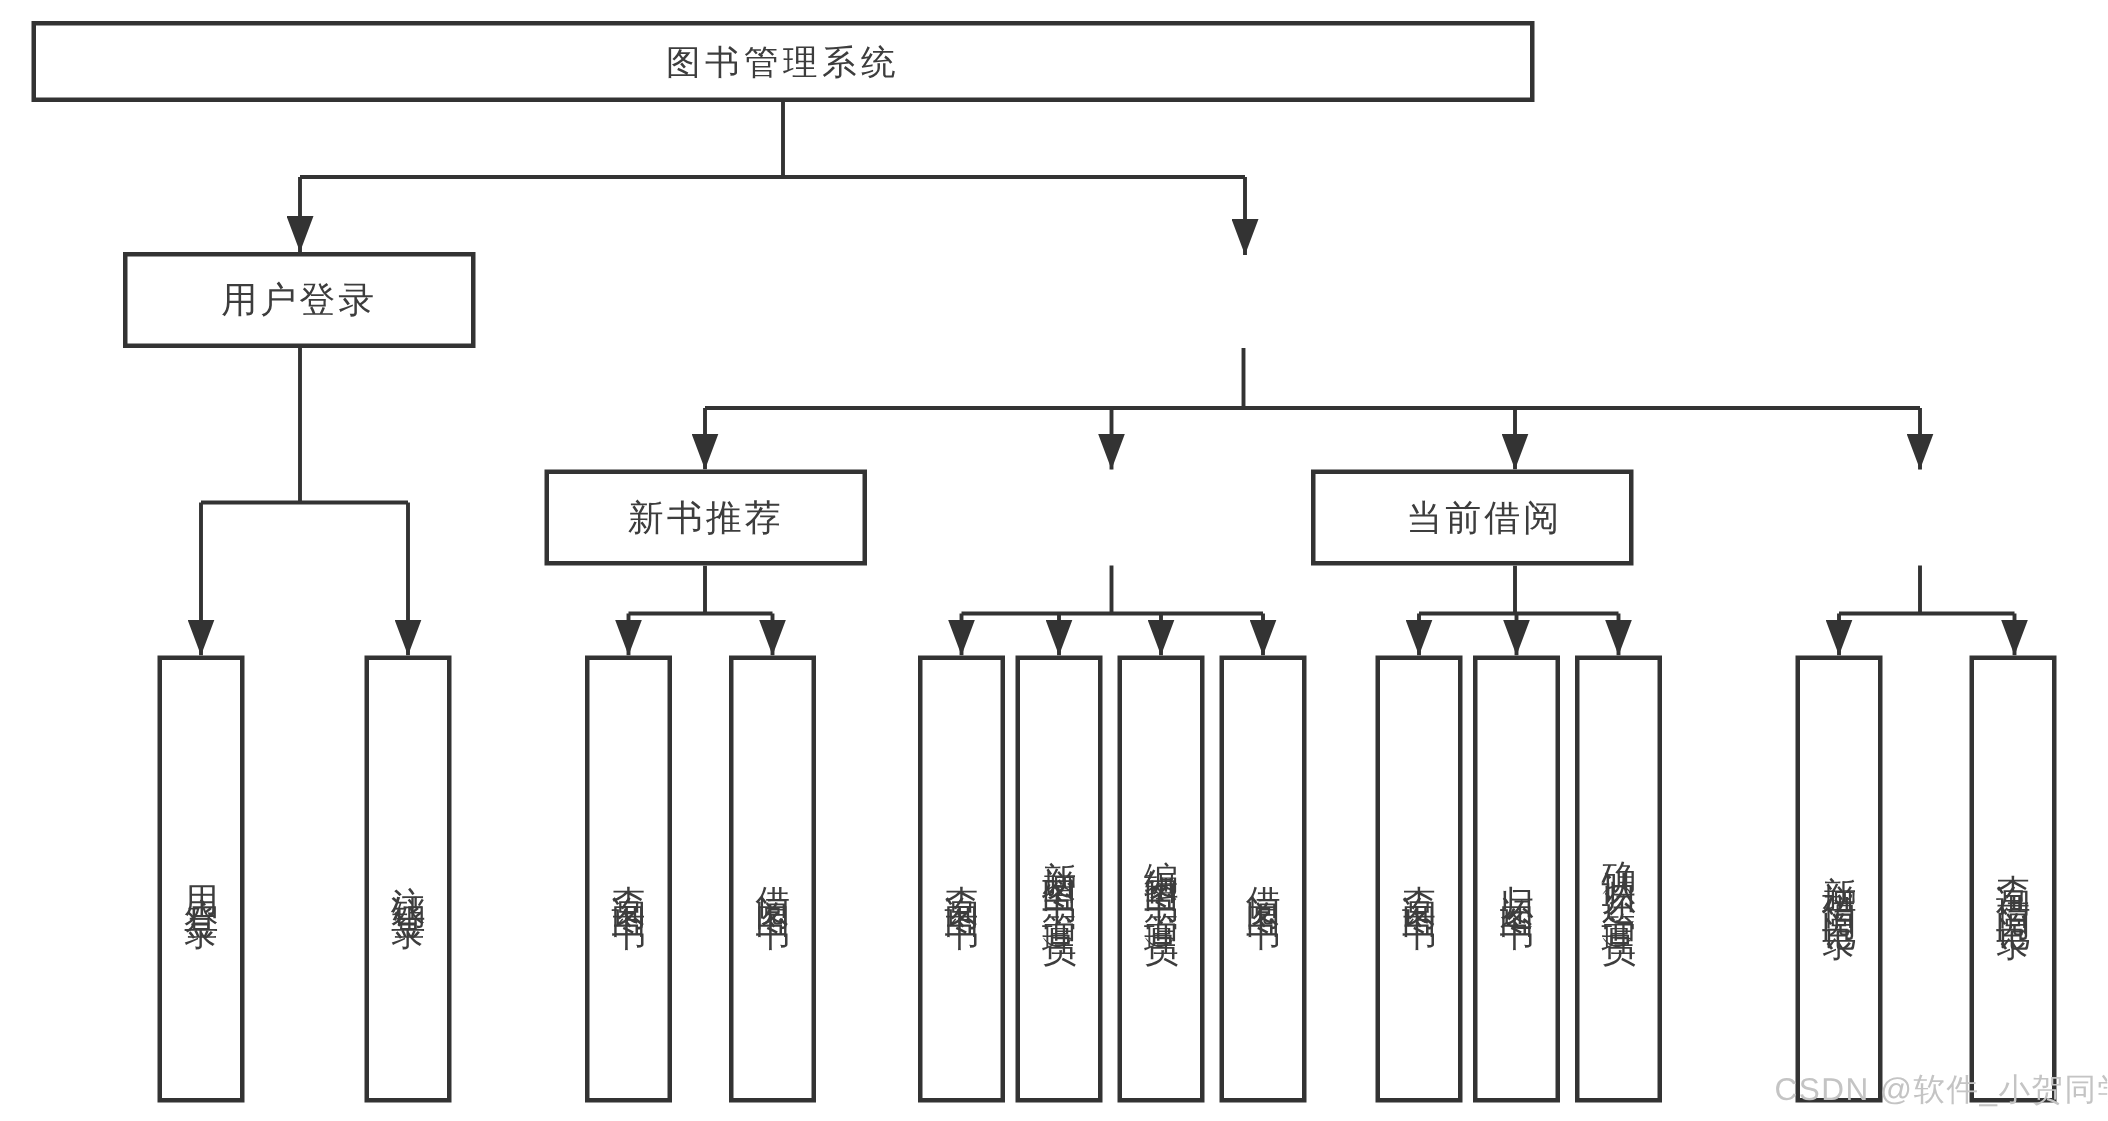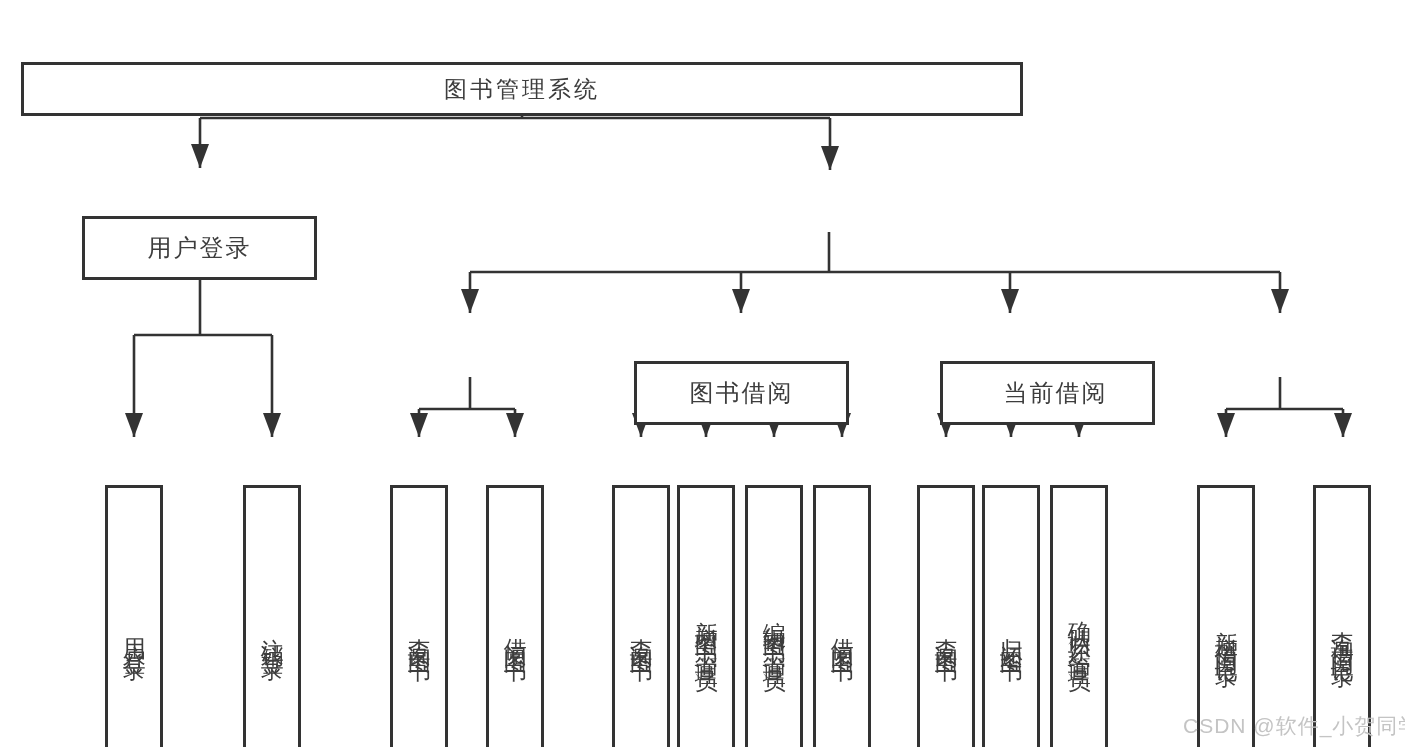--- a/index.html
+++ b/index.html
@@ -12,31 +12,30 @@
   }
   svg.connectors{position:absolute;left:0;top:0;width:1405px;height:747px;}
   .box{
     position:absolute;
     box-sizing:border-box;
     background:#ffffff;
     border:3px solid #333333;
     display:flex;align-items:center;justify-content:center;
     color:#3d3d3d;
     text-align:center;
-    margin-top:48px;
   }
   .hlabel{font-size:24px;letter-spacing:2px;white-space:nowrap;}
   .n-root{left:21px;top:14px;width:1002px;height:54px;}
   .n-root .hlabel{font-size:23px;letter-spacing:3px;}
   .n-login{left:82px;top:168px;width:235px;height:64px;}
   .n-mgmt{left:713px;top:170px;width:232px;height:62px;}
   .l3{top:313px;width:215px;height:64px;}
   .n-rec{left:363px;}
   .n-borrow{left:634px;}
-  .n-cur{left:940px;padding-left:16px;}
+  .n-cur{left:874px;padding-left:16px;}
   .n-hist{left:1173px;}
   .leaf{top:437px;width:58px;height:298px;}
   .vlabel{
     writing-mode:vertical-rl;
     font-size:23px;
     letter-spacing:7px;
     line-height:1.1;
     white-space:nowrap;
   }
   .lf1{left:105px;}  .lf2{left:243px;}
@@ -124,22 +123,22 @@
   </svg>
 
   <div class="box n-root">
     <span class="hlabel">图书管理系统</span>
   </div>
 
   <div class="box n-login">
     <span class="hlabel">用户登录</span>
   </div>
 
-  <div class="box l3 n-borrow">
-    <span class="hlabel">图书借阅</span>
+  <div class="box l3 n-rec">
+    <span class="hlabel">新书推荐</span>
   </div>
   <div class="box l3 n-cur">
     <span class="hlabel">当前借阅</span>
   </div>
 
   <div class="box leaf lf1">
     <span class="vlabel">用户登录</span>
   </div>
   <div class="box leaf lf2">
     <span class="vlabel">注销登录</span>

